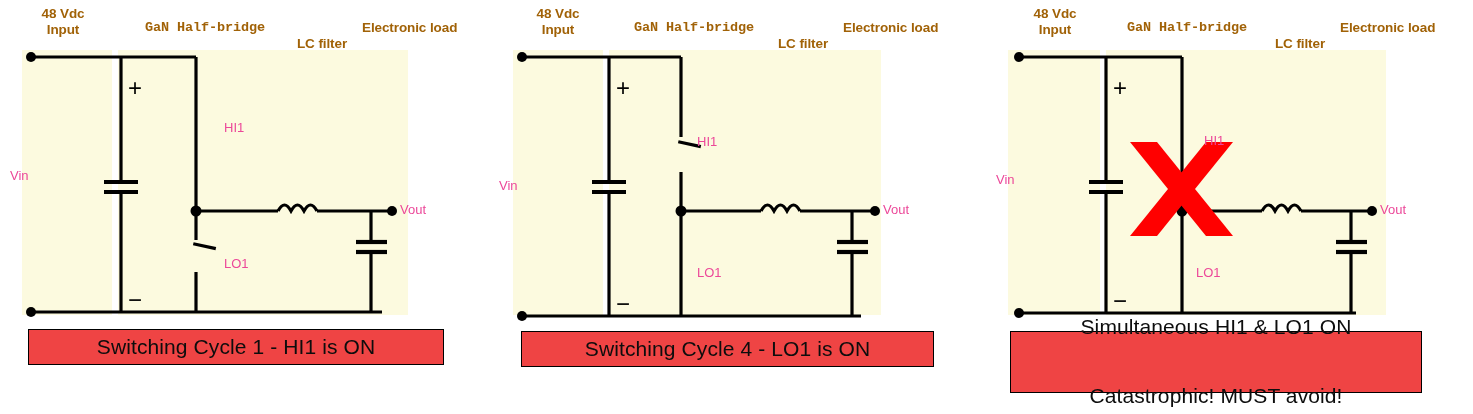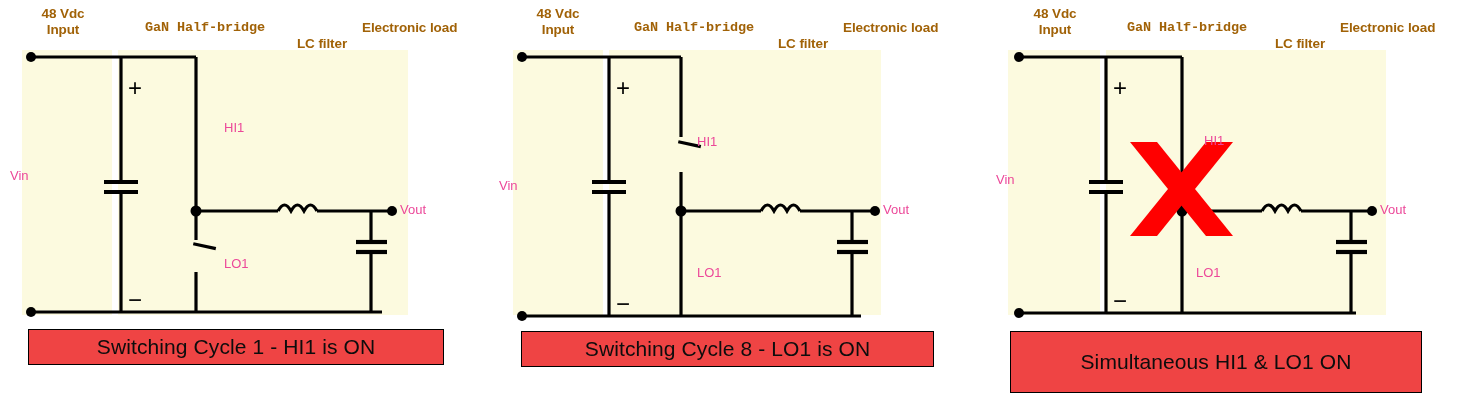--- a/index.html
+++ b/index.html
@@ -171,21 +171,21 @@
     <div class="hdr hdr-gan" style="left:118px;">GaN Half-bridge</div>
     <div class="hdr hdr-lc" style="left:272px;">LC filter</div>
     <div class="hdr hdr-load" style="left:352px;">Electronic load</div>
 
     <div class="netlabel lbl-vin" style="left:8px; top:178px;">Vin</div>
     <div class="netlabel lbl-vout" style="left:392px; top:202px;">Vout</div>
     <div class="netlabel lbl-hi1" style="left:206px; top:134px;">HI1</div>
     <div class="netlabel lbl-lo1" style="left:206px; top:265px;">LO1</div>
 
     <div class="caption-box cap-1line" style="left:30px; top:331px; width:413px;">
-      <div class="caption-line">Switching Cycle 8 - LO1 is ON</div>
+      <div class="caption-line">Switching Cycle 4 - LO1 is ON</div>
     </div>
   </div>
 
   <div class="panel" style="left:982px;">
     <svg class="panel-svg" viewBox="0 0 491 414">
       <rect x="26" y="50" width="92" height="265" fill="#FCFADF"></rect>
       <rect x="124" y="50" width="280" height="265" fill="#FCFADF"></rect>
       <line x1="36" y1="57" x2="200" y2="57" stroke="#000" stroke-width="3.2"></line>
       <circle cx="37" cy="57" r="5" fill="#000"></circle>
       <line x1="124" y1="57" x2="124" y2="180" stroke="#000" stroke-width="3.2"></line>
@@ -221,16 +221,17 @@
     <div class="hdr hdr-lc" style="left:278px;">LC filter</div>
     <div class="hdr hdr-load" style="left:358px;">Electronic load</div>
 
     <div class="netlabel lbl-vin" style="left:14px; top:172px;">Vin</div>
     <div class="netlabel lbl-vout" style="left:398px; top:202px;">Vout</div>
     <div class="netlabel lbl-hi1" style="left:222px; top:133px;">HI1</div>
     <div class="netlabel lbl-lo1" style="left:214px; top:265px;">LO1</div>
 
     <div class="caption-box cap-2line" style="left:28px; top:331px; width:412px; height:62px;gap:42px;">
       <div class="caption-line">Simultaneous HI1 &amp; LO1 ON</div>
+      <div class="caption-line">Catastrophic! MUST avoid!</div>
     </div>
   </div>
 
 </div>
 
 </body></html>

